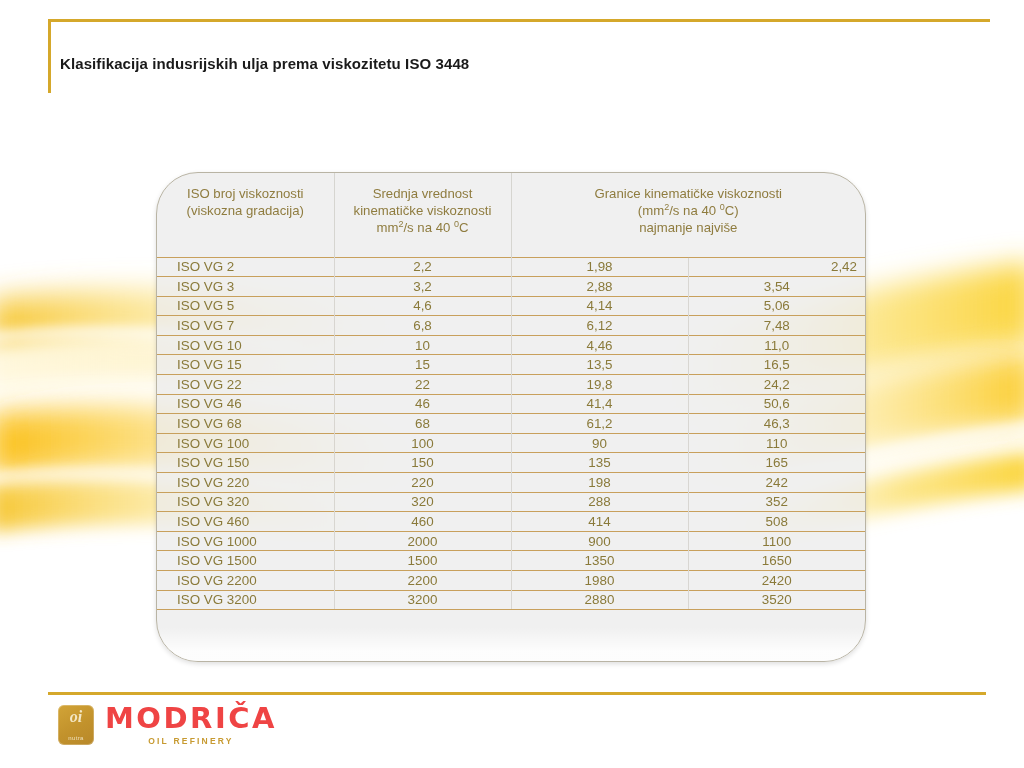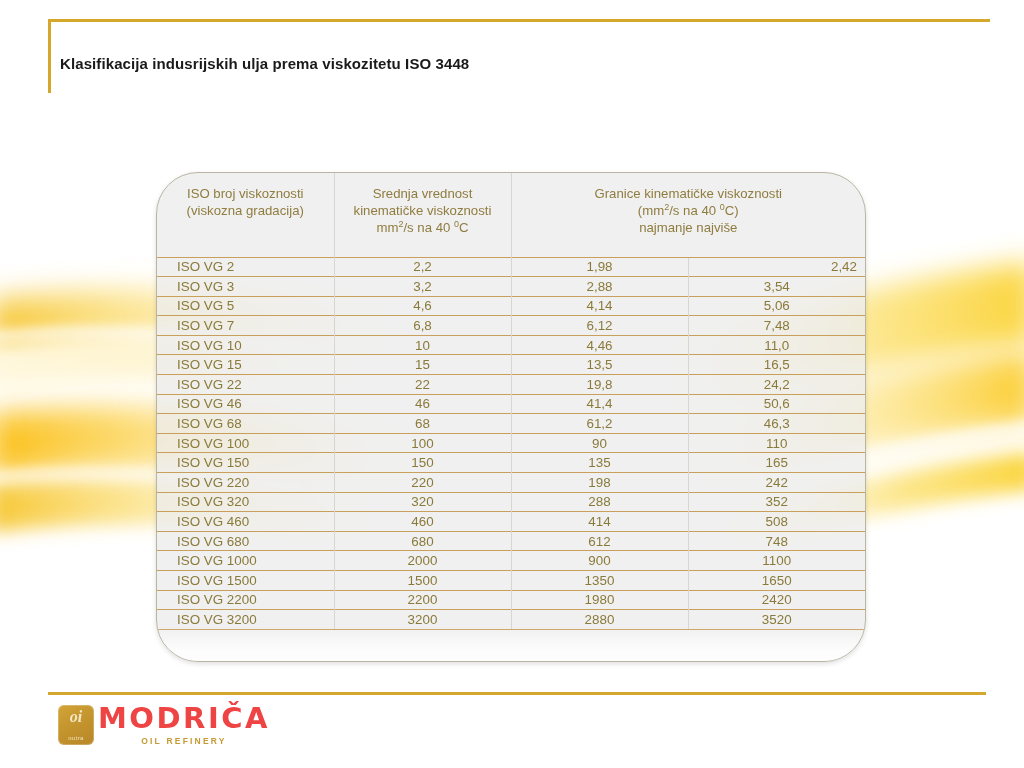--- a/index.html
+++ b/index.html
@@ -28,21 +28,21 @@
   }
 
   
   #footer-rule{
     position:absolute;left:48px;top:692px;width:938px;height:3px;
     background:#d5a82b;z-index:3;
   }
 
   
   #logo{position:absolute;left:58px;top:704px;z-index:4;
-        display:flex;align-items:center;gap:4px;}
+        display:flex;align-items:center;gap:11px;}
   #logo-emblem{
     width:36px;height:40px;border-radius:6px;
     background:linear-gradient(150deg,#d2a437 0%,#c2922c 55%,#b8882a 100%);
     position:relative;flex:none;
     box-shadow:inset 0 0 0 1px rgba(255,255,255,.25);
   }
   #logo-emblem .mark{
     position:absolute;left:0;right:0;top:4px;
     text-align:center;font-size:16px;font-weight:bold;font-style:italic;
     color:#f3e6c4;font-family:"Liberation Serif",serif;line-height:1;
@@ -292,26 +292,20 @@
           <td class="c-min">288</td>
           <td class="c-max">352</td>
         </tr>
         <tr>
           <td class="c-grade">ISO VG 460</td>
           <td class="c-mid">460</td>
           <td class="c-min">414</td>
           <td class="c-max">508</td>
         </tr>
         <tr>
-          <td class="c-grade">ISO VG 680</td>
-          <td class="c-mid">680</td>
-          <td class="c-min">612</td>
-          <td class="c-max">748</td>
-        </tr>
-        <tr>
           <td class="c-grade">ISO VG 1000</td>
           <td class="c-mid">2000</td>
           <td class="c-min">900</td>
           <td class="c-max">1100</td>
         </tr>
         <tr>
           <td class="c-grade">ISO VG 1500</td>
           <td class="c-mid">1500</td>
           <td class="c-min">1350</td>
           <td class="c-max">1650</td>

